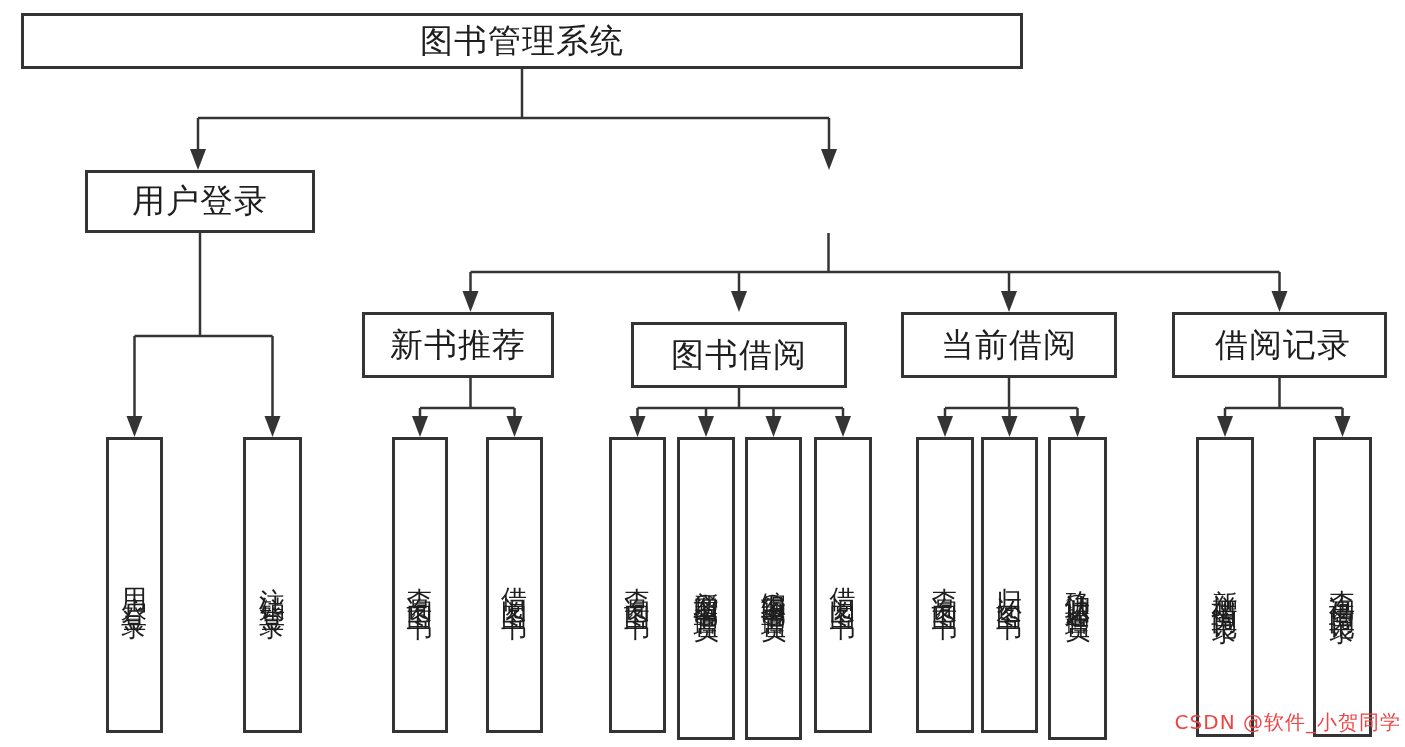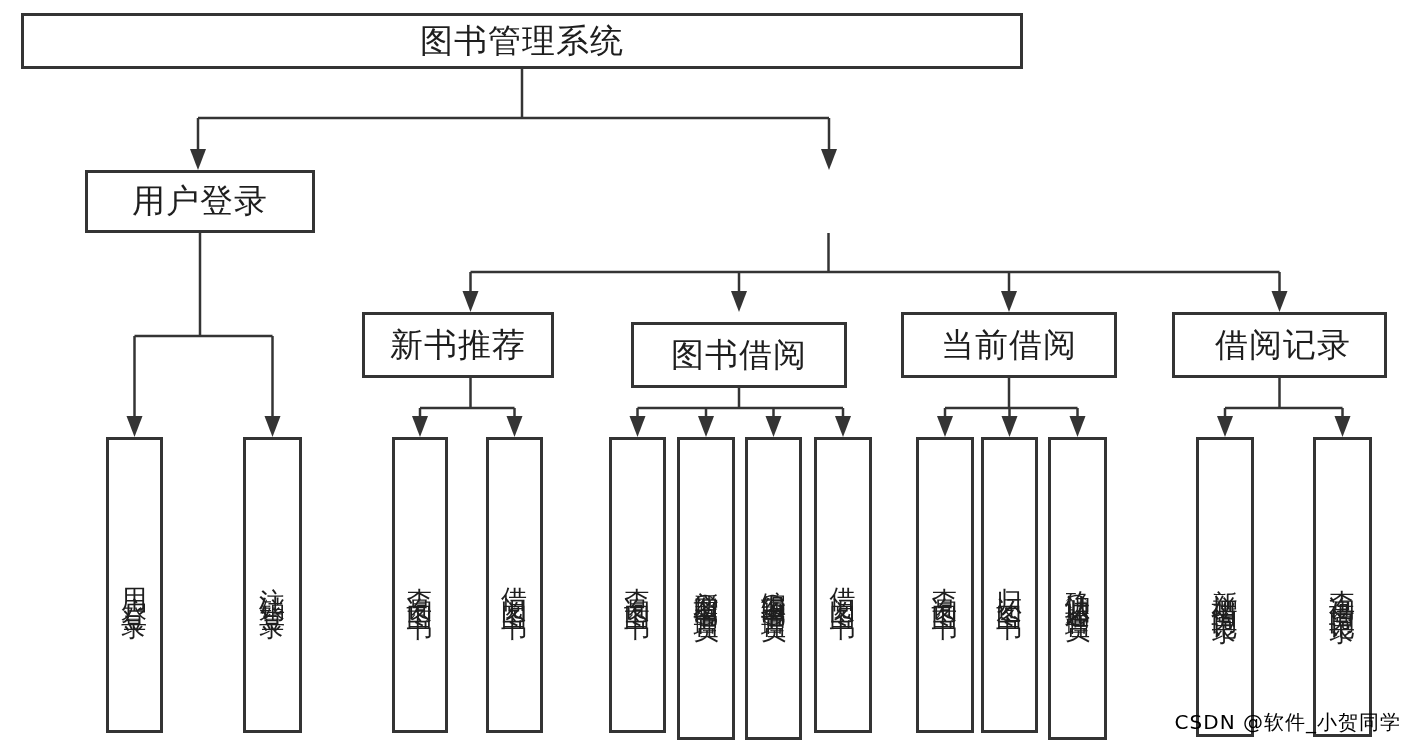--- a/index.html
+++ b/index.html
@@ -56,21 +56,21 @@
   #n-cur-2{left:981px;width:57px;}
   #n-cur-3{left:1048px;width:59px;height:303px;}
   #n-rect-1{left:1196px;width:58px;height:300px;}
   #n-rect-2{left:1313px;width:59px;height:300px;}
 
   .watermark{
     position:absolute;
     right:4px;
     bottom:11px;
     font-size:20px;
-    color:#000000;
+    color:#ef4444;
     letter-spacing:1px;
     white-space:nowrap;
   }
 </style>
 </head>
 <body>
 
 <div class="canvas">
 
   <svg class="wires" viewBox="0 0 1405 747" aria-hidden="true">

